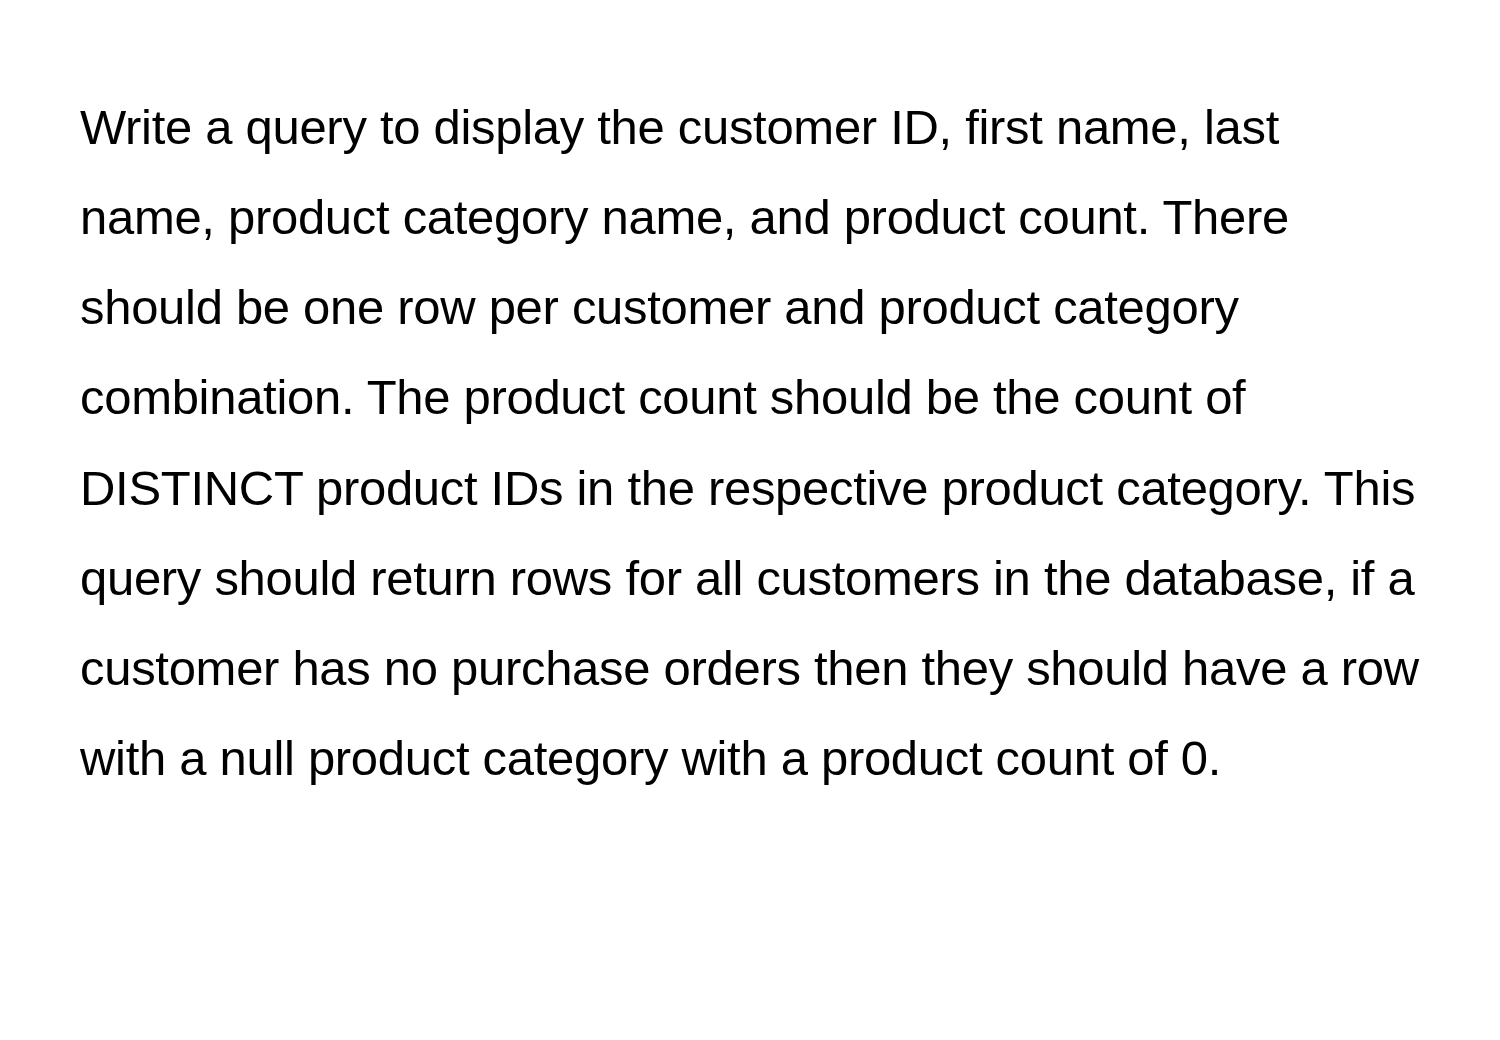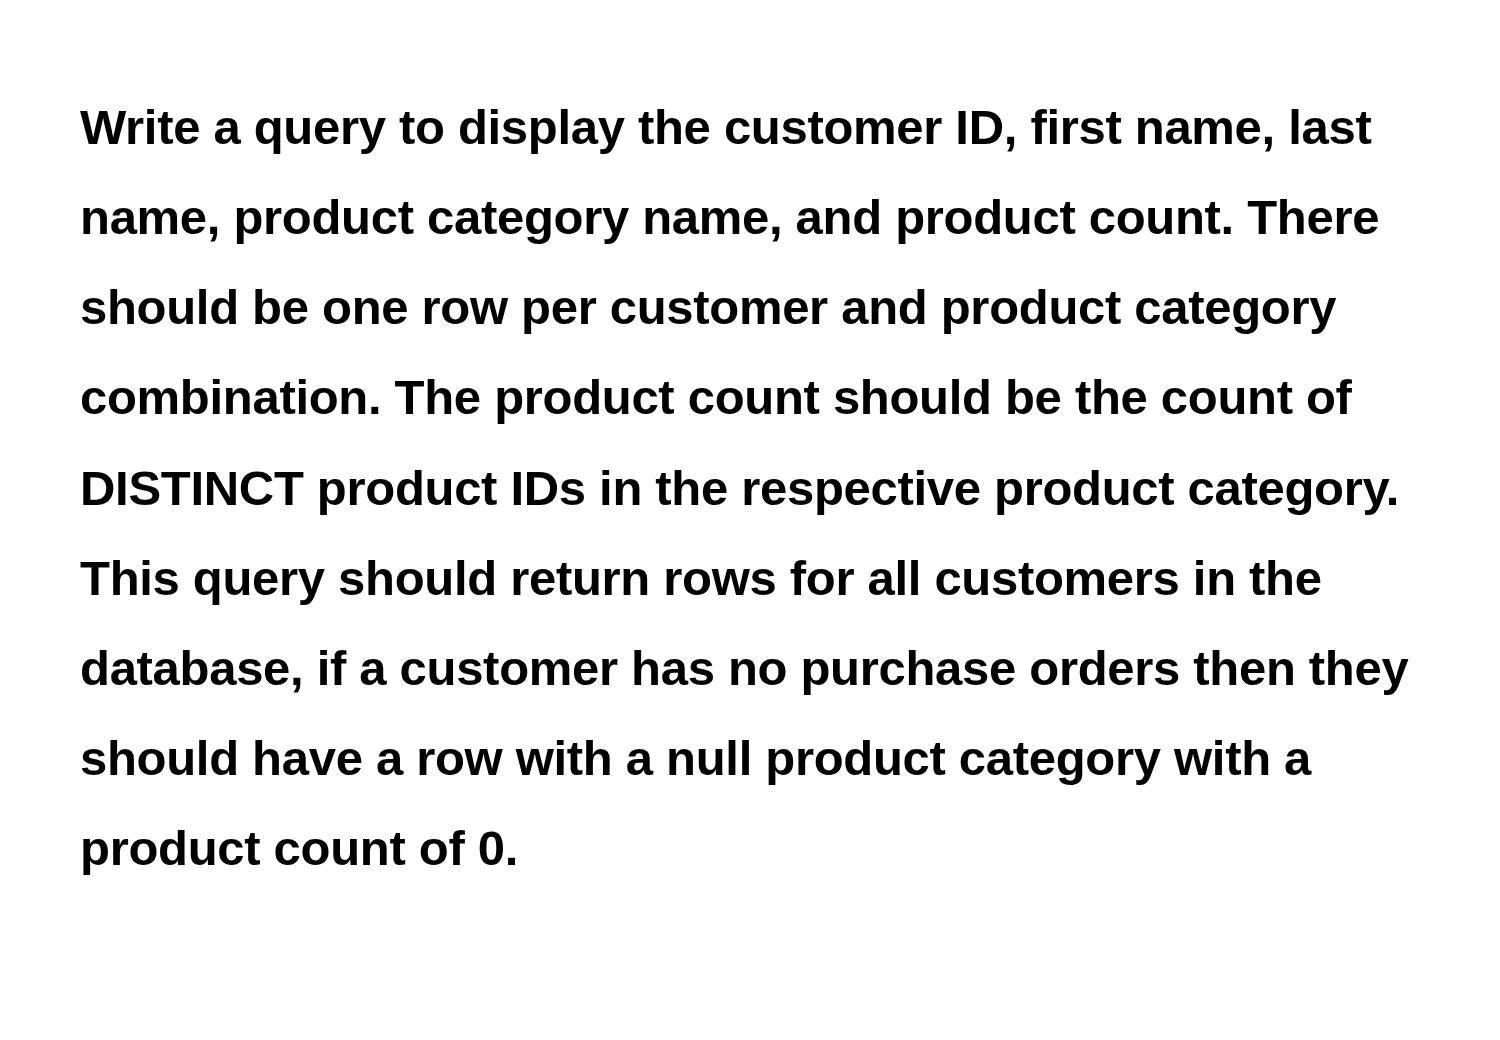--- a/index.html
+++ b/index.html
@@ -15,21 +15,21 @@
     }
     .page {
       width: 100%;
       height: 100%;
       padding: 82px 80px 80px 80px;
     }
     .body-text {
       font-size: 49px;
       line-height: 1.84;
       color: #000000;
-      font-weight: 700;
+      font-weight: 400;
       letter-spacing: -0.3px;
     }
   </style>
 </head>
 <body>
 
 <div class="page">
   <p class="body-text">Write a query to display the customer ID, first name, last name, product category name, and product count. There should be one row per customer and product category combination. The product count should be the count of DISTINCT product IDs in the respective product category. This query should return rows for all customers in the database, if a customer has no purchase orders then they should have a row with a null product category with a product count of 0.</p>
 </div>
 

